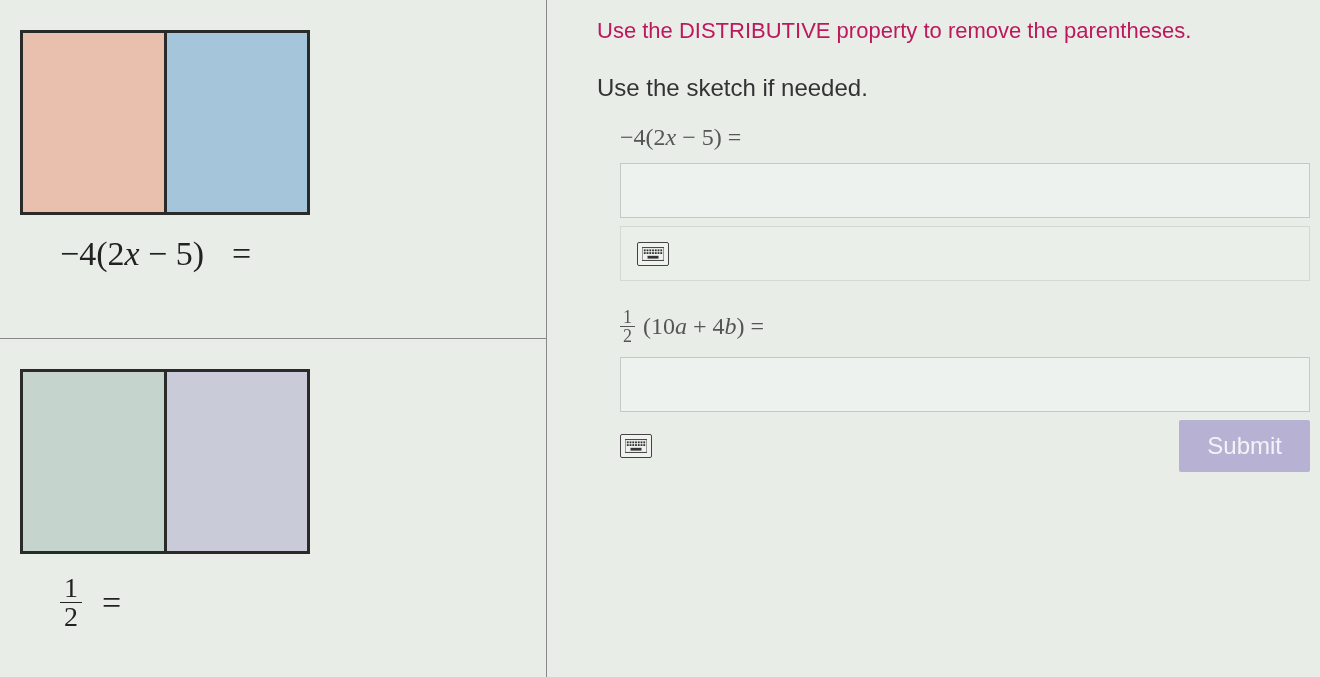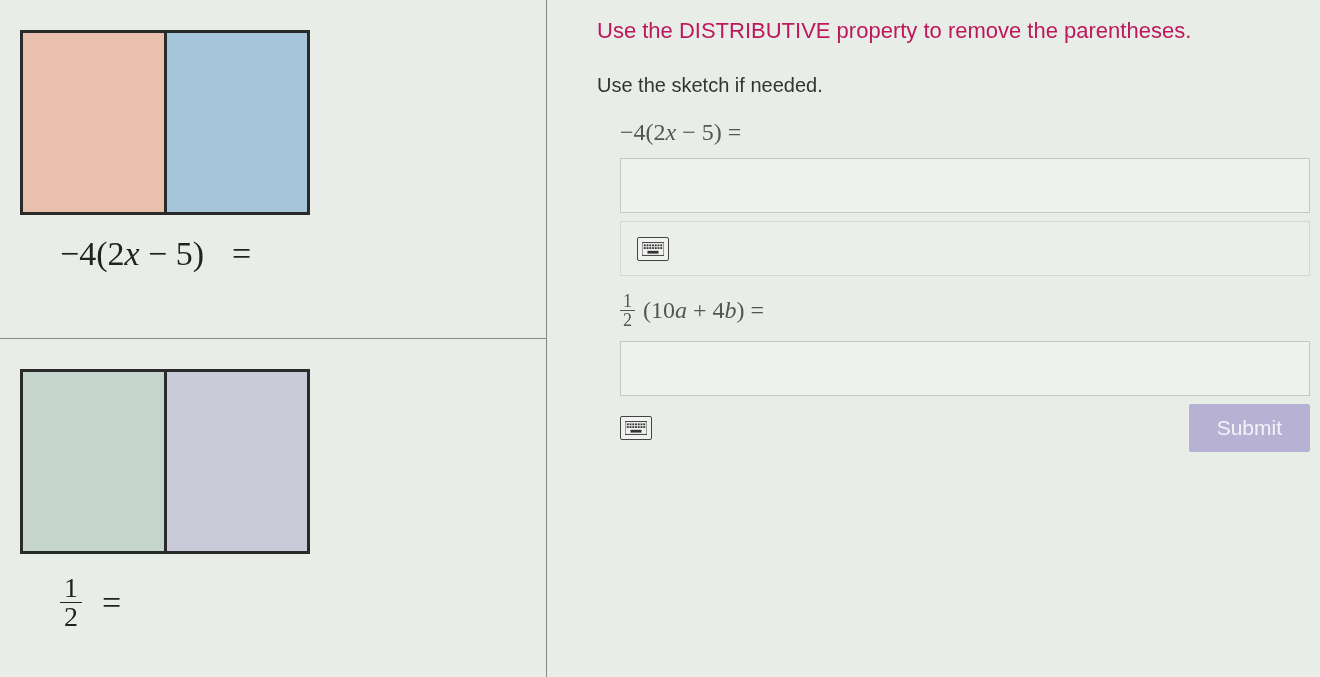--- a/index.html
+++ b/index.html
@@ -75,21 +75,21 @@
       padding: 18px 10px 10px 50px;
       display: flex;
       flex-direction: column;
     }
     .instruction-main {
       font-size: 22px;
       color: #be185d;
       margin-bottom: 30px;
     }
     .instruction-sub {
-      font-size: 20px;
+      font-size: 24px;
       color: #333;
       margin-bottom: 22px;
     }
     .problem-expr {
       font-family: "Times New Roman", serif;
       font-size: 24px;
       color: #555;
       margin-bottom: 12px;
       display: flex;
       align-items: center;
@@ -104,21 +104,21 @@
       margin-right: 4px;
     }
     .problem-expr .frac .num {
       border-bottom: 1px solid #555;
       padding: 0 3px;
     }
     .problem-expr .frac .den {
       padding: 0 3px;
     }
     .answer-block {
-      margin-bottom: 16px;
+      margin-bottom: 27px;
       padding-left: 23px;
     }
     .answer-input {
       width: 690px;
       height: 55px;
       border: 1px solid #c5c9c5;
       background: #eef2ee;
       font-size: 20px;
       padding: 8px 12px;
       margin-bottom: 8px;
@@ -152,21 +152,21 @@
       display: flex;
       justify-content: space-between;
       align-items: center;
       width: 690px;
     }
     .submit-btn {
       background: #b7b2d4;
       color: #f3f3f7;
       border: none;
       padding: 12px 28px;
-      font-size: 21px;
+      font-size: 24px;
       cursor: pointer;
       border-radius: 2px;
     }
   </style>
 </head>
 <body>
 
 <div class="left-panel">
   <div class="left-section">
     <div class="box-diagram">

